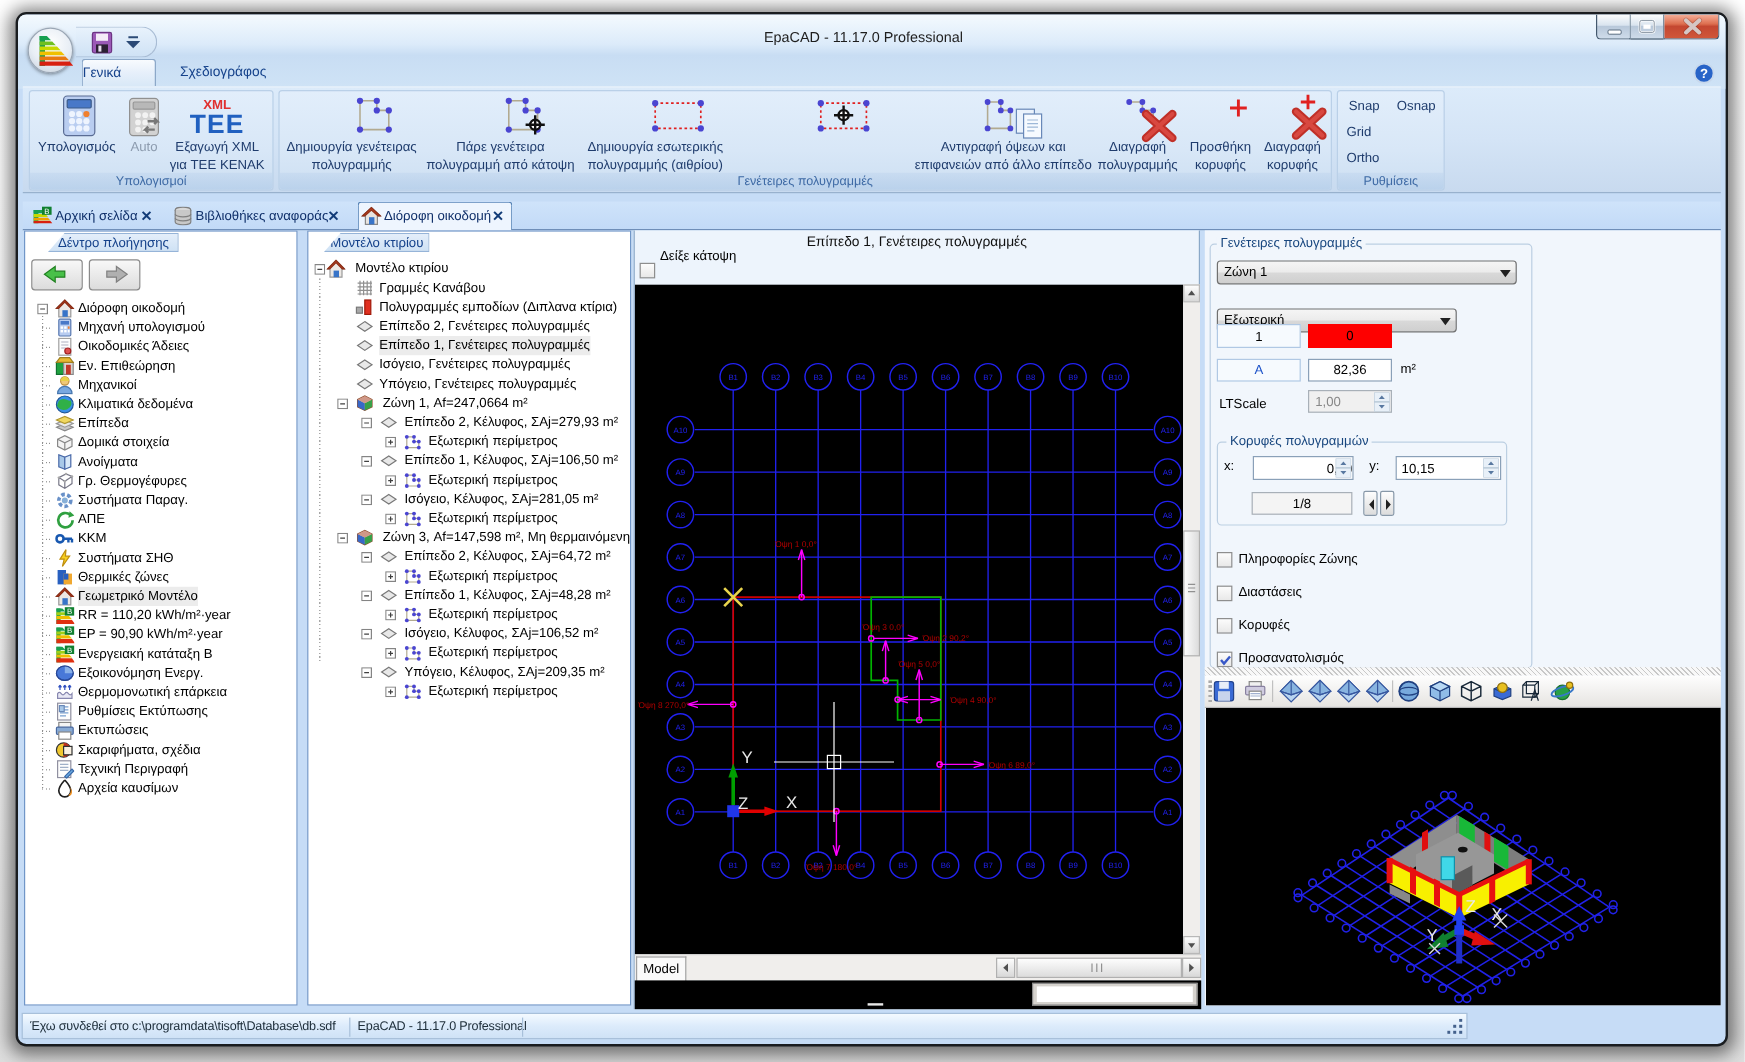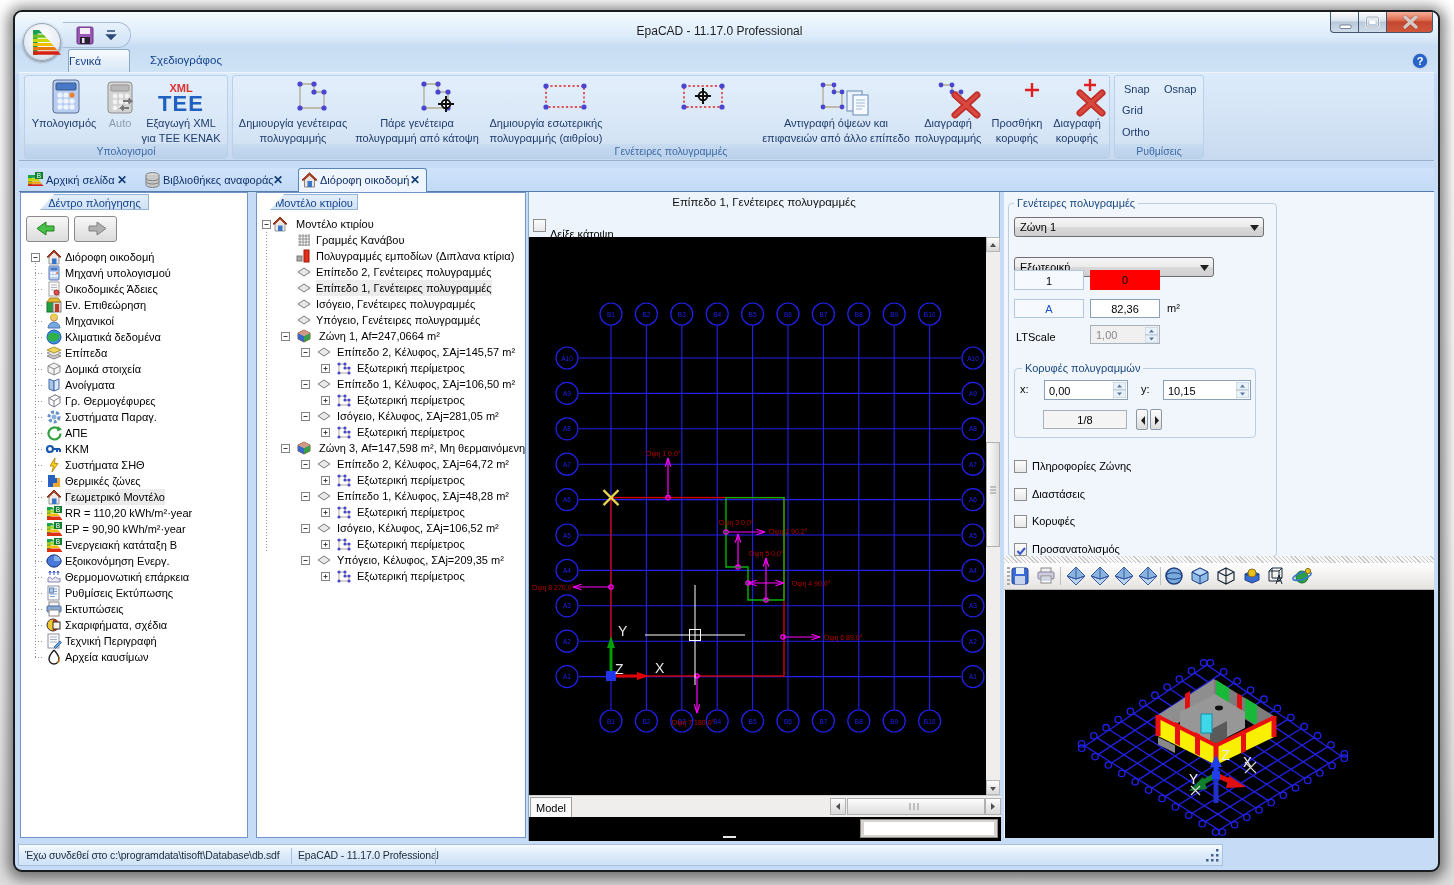--- a/index.html
+++ b/index.html
@@ -519,21 +519,21 @@
             <path d="M2 5 L8 2 L14 5 L8 8 Z" fill="#d09888"></path>
           </svg>
 <div class="trow" style="left:62px;top:135px">Ζώνη 1, Af=247,0664 m²</div>
 <svg class="abs" style="left:44px;top:155px" width="9" height="9">
             <rect x="0.5" y="0.5" width="8" height="8" fill="#fff" stroke="#848484"></rect>
             <path d="M2.5 4.5 h4" stroke="#404040"></path>
           </svg>
 <svg class="abs" style="left:59px;top:151px" width="16" height="16" viewBox="0 0 16 16">
             <path d="M8 4 L14 8 L8 12 L2 8 Z" fill="#e8e8e8" stroke="#787878"></path>
           </svg>
-<div class="trow" style="left:80px;top:151px">Επίπεδο 2, Κέλυφος, ΣΑj=145,57 m²</div>
+<div class="trow" style="left:80px;top:151px">Επίπεδο 2, Κέλυφος, ΣΑj=279,93 m²</div>
 <svg class="abs" style="left:64px;top:171px" width="9" height="9">
             <rect x="0.5" y="0.5" width="8" height="8" fill="#fff" stroke="#848484"></rect>
             <path d="M2.5 4.5 h4 M4.5 2.5 v4" stroke="#404040"></path>
           </svg>
 <svg class="abs" style="left:79px;top:167px" width="16" height="16" viewBox="0 0 16 16">
             <path d="M3 4 H9 V8 H13 V13 H3 Z" fill="none" stroke="#b2aa90"></path>
             <g fill="#4a45d1">
               <circle cx="3" cy="4" r="1.6"></circle>
               <circle cx="9" cy="4" r="1.6"></circle>
               <circle cx="9" cy="8" r="1.6"></circle>
@@ -695,21 +695,21 @@
               <circle cx="13" cy="8" r="1.6"></circle>
               <circle cx="13" cy="13" r="1.6"></circle>
               <circle cx="3" cy="13" r="1.6"></circle>
             </g>
           </svg>
 <div class="trow" style="left:100px;top:375px">Εξωτερική περίμετρος</div>
         </div>
     <div id="cpanel" class="abs" style="left:509px;top:0;width:472px;height:649px;background:#edf4fc;border-left:1px solid #8aa8c8;border-right:1px solid #8aa8c8">
 <div class="abs" style="left:0;top:0;width:470px;height:22px;text-align:center;font-size:11.5px;color:#101010;line-height:20px">Επίπεδο 1, Γενέτειρες πολυγραμμές</div>
 <div class="cb" style="left:4px;top:27px"></div>
-<div class="abs" style="left:21px;top:36px;font-size:11px;line-height:13px;color:#000">Δείξε κάτοψη</div>
+<div class="abs" style="left:21px;top:16px;font-size:11px;line-height:13px;color:#000">Δείξε κάτοψη</div>
 <svg class="abs" style="left:0;top:45px" width="457" height="558" viewBox="0 0 457 558">
 <rect width="457" height="558" fill="#000"></rect>
 <g stroke="#2121f0" stroke-width="1.1" fill="none">
 <line x1="82.0" y1="88" x2="82.0" y2="473"></line>
 <line x1="117.4" y1="88" x2="117.4" y2="473"></line>
 <line x1="152.8" y1="88" x2="152.8" y2="473"></line>
 <line x1="188.2" y1="88" x2="188.2" y2="473"></line>
 <line x1="223.6" y1="88" x2="223.6" y2="473"></line>
 <line x1="259.0" y1="88" x2="259.0" y2="473"></line>
 <line x1="294.4" y1="88" x2="294.4" y2="473"></line>
@@ -916,21 +916,21 @@
 <div class="abs" style="left:12px;top:139px;font-size:11px">LTScale</div>
 <div class="fld" style="left:86px;top:133px;width:70px;height:19px;line-height:19px;background:#f0f0f0;border:1px solid #a8b0b8;color:#888;text-align:left;padding-left:5px">1,00<svg class="abs" style="right:1px;top:1px" width="13" height="16">
               <rect x="0" y="0" width="13" height="8" fill="#e8f0f8" stroke="#b8c8d8"></rect>
               <rect x="0" y="8" width="13" height="8" fill="#e8f0f8" stroke="#b8c8d8"></rect>
               <path d="M4 5.5 l2.5 -3 2.5 3 z" fill="#5878a0"></path>
               <path d="M4 10.5 h5 l-2.5 3 z" fill="#5878a0"></path>
             </svg></div>
 <div class="gb" style="left:10px;top:176px;width:242px;height:70px"></div>
 <div class="gbl" style="left:18px;top:170px">Κορυφές πολυγραμμών</div>
 <div class="abs" style="left:16px;top:191px;font-size:11px">x:</div>
-<div class="fld" style="left:40px;top:188px;width:84px;height:20px;line-height:20px;background:#fff;border:1px solid #8aa0b8;text-align:left;padding-left:4px">0,00<svg class="abs" style="right:1px;top:1px" width="13" height="16">
+<div class="fld" style="left:40px;top:188px;width:84px;height:20px;line-height:20px;background:#fff;border:1px solid #8aa0b8;text-align:right;padding-left:4px">0,00<svg class="abs" style="right:1px;top:1px" width="13" height="16">
               <rect x="0" y="0" width="13" height="8" fill="#e8f0f8" stroke="#b8c8d8"></rect>
               <rect x="0" y="8" width="13" height="8" fill="#e8f0f8" stroke="#b8c8d8"></rect>
               <path d="M4 5.5 l2.5 -3 2.5 3 z" fill="#5878a0"></path>
               <path d="M4 10.5 h5 l-2.5 3 z" fill="#5878a0"></path>
             </svg></div>
 <div class="abs" style="left:137px;top:191px;font-size:11px">y:</div>
 <div class="fld" style="left:159px;top:188px;width:88px;height:20px;line-height:20px;background:#fff;border:1px solid #8aa0b8;text-align:left;padding-left:4px">10,15<svg class="abs" style="right:1px;top:1px" width="13" height="16">
               <rect x="0" y="0" width="13" height="8" fill="#e8f0f8" stroke="#b8c8d8"></rect>
               <rect x="0" y="8" width="13" height="8" fill="#e8f0f8" stroke="#b8c8d8"></rect>
               <path d="M4 5.5 l2.5 -3 2.5 3 z" fill="#5878a0"></path>

